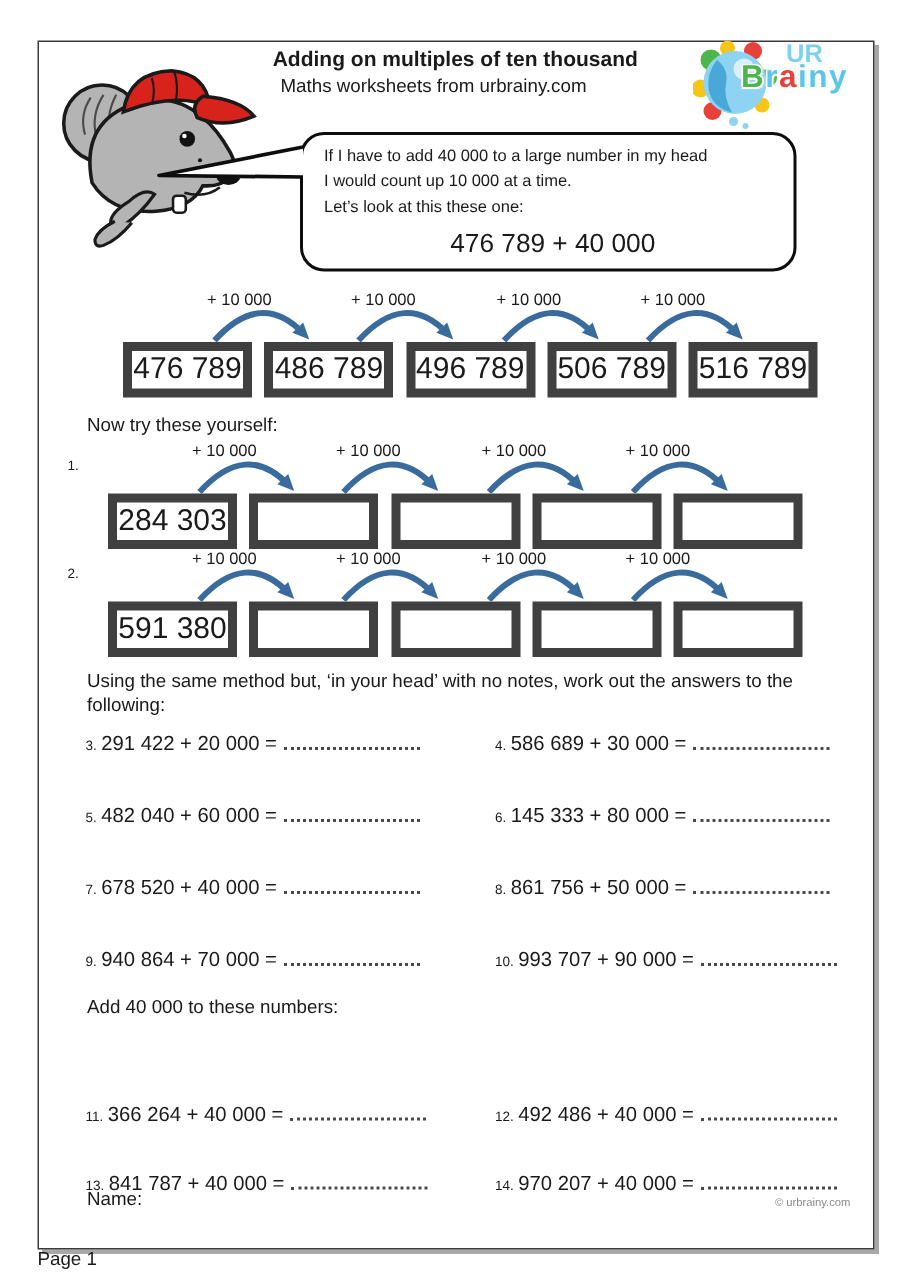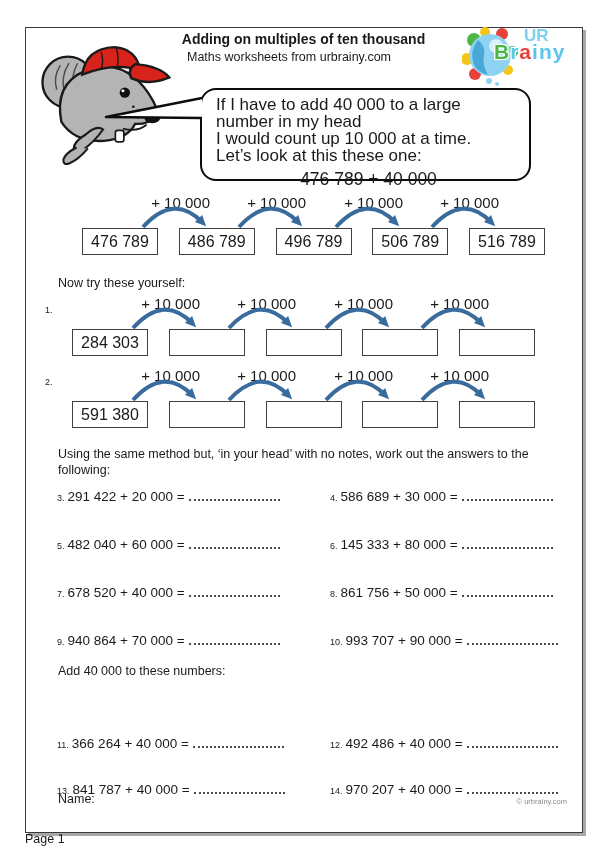--- a/index.html
+++ b/index.html
@@ -17,32 +17,32 @@
   .logo{position:absolute;left:462px;top:26px;width:122px;height:64px;}
   .logo-ur{position:absolute;left:62px;top:0px;font-size:17px;font-weight:bold;color:#7fd0ef;
     text-shadow:-1px -1px 0 #fff,1px -1px 0 #fff,-1px 1px 0 #fff,1px 1px 0 #fff,0 0 3px #bfe6f5;}
   .logo-brainy{position:absolute;left:32px;top:14px;font-size:21px;font-weight:bold;letter-spacing:1px;
     text-shadow:-1px -1px 0 #fff,1px -1px 0 #fff,-1px 1px 0 #fff,1px 1px 0 #fff,0 0 3px #bfe6f5;}
   .lg-g{color:#4cb748;} .lg-b{color:#5bc6ea;} .lg-r{color:#e8413c;}
 
   
   .bubble{position:absolute;left:200px;top:88px;width:331px;height:93px;background:#fff;
     border:2px solid #0d0d0d;border-radius:16px;padding:6px 8px 0 14px;box-sizing:border-box;z-index:2;}
-  .bubble-line{font-size:17px;line-height:17px;}
+  .bubble-line{font-size:11px;line-height:17px;}
   .bubble-sum{font-size:17.5px;text-align:center;margin-top:5px;}
   .bubble-tail{position:absolute;left:103px;top:90px;z-index:3;}
 
   
   .nline{position:absolute;width:463px;height:66px;}
   .nline-num{position:absolute;left:-27px;top:9px;font-size:9px;}
   .nline-boxes{position:absolute;left:0;top:33px;width:463px;display:flex;justify-content:space-between;}
-  .nbox{width:74px;height:25px;border:1px solid #404040;background:#fff;display:flex;
-    align-items:center;justify-content:center;font-size:16px;}
+  .nbox{width:74px;height:25px;border:6px solid #404040;background:#fff;display:flex;
+    align-items:center;justify-content:center;font-size:20px;}
   .arc{position:absolute;top:0;width:72px;height:33px;}
-  .arc-label{position:absolute;left:0;top:-1px;width:72px;text-align:right;font-size:15px;}
+  .arc-label{position:absolute;left:0;top:-1px;width:72px;text-align:left;font-size:11px;}
   .arc svg{position:absolute;left:0;top:10px;}
   .a1{left:56px;} .a2{left:152px;} .a3{left:249px;} .a4{left:345px;}
 
   .sec-text{position:absolute;font-size:12.5px;line-height:15.5px;}
 
   
   .pgrid{position:absolute;left:57px;width:505px;display:grid;grid-template-columns:273px 1fr;}
   .pgrid-a{top:487px;grid-auto-rows:48px;}
   .pgrid-b{top:734px;grid-auto-rows:46px;}
   .prob{white-space:nowrap;}

